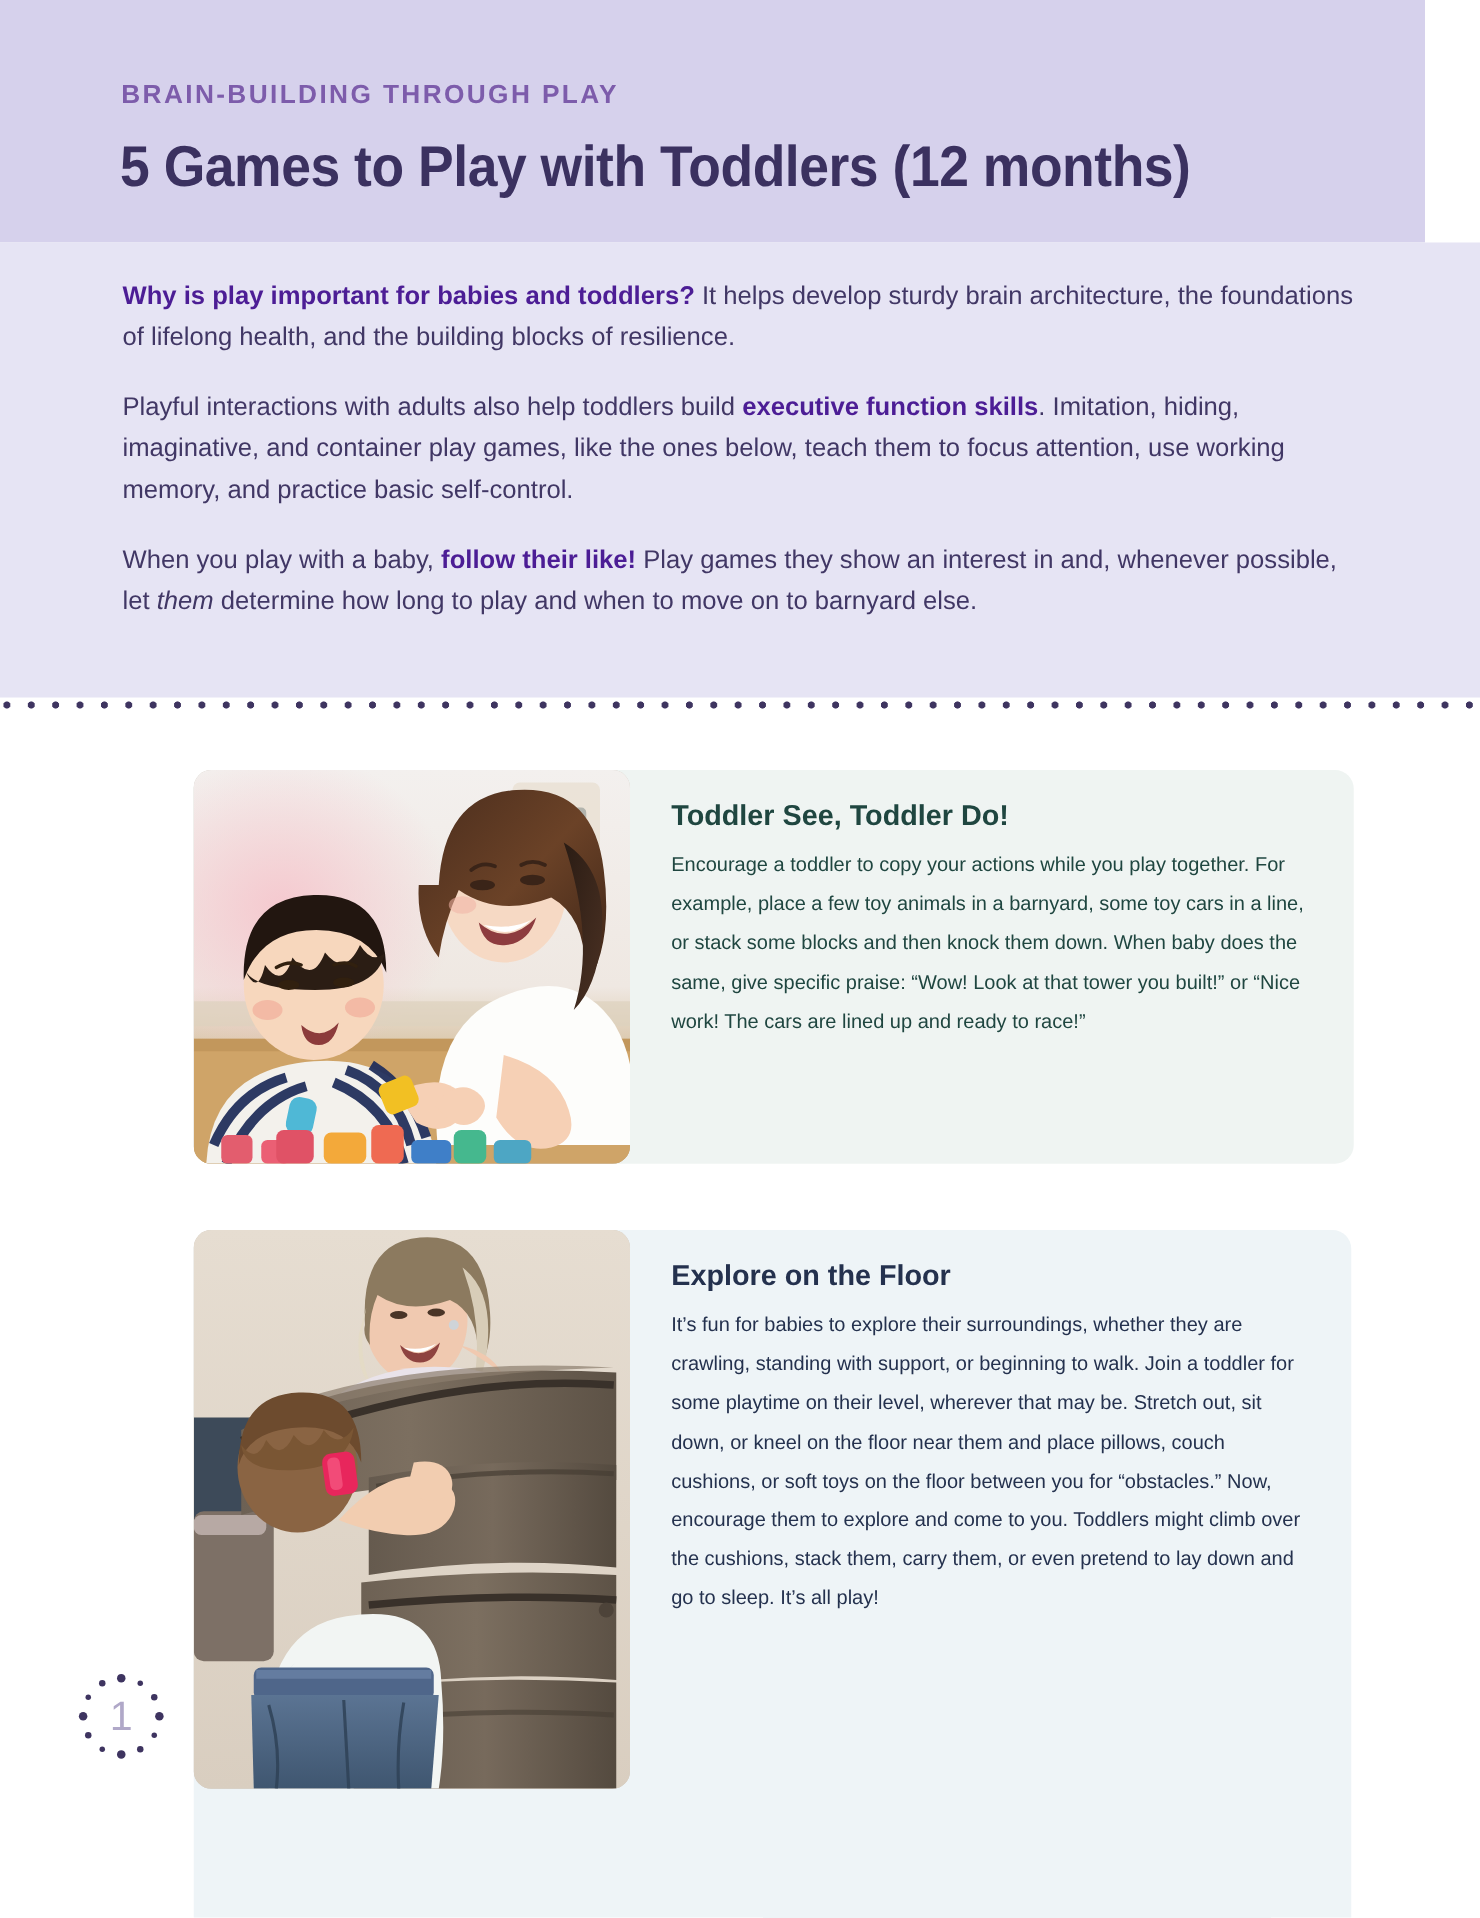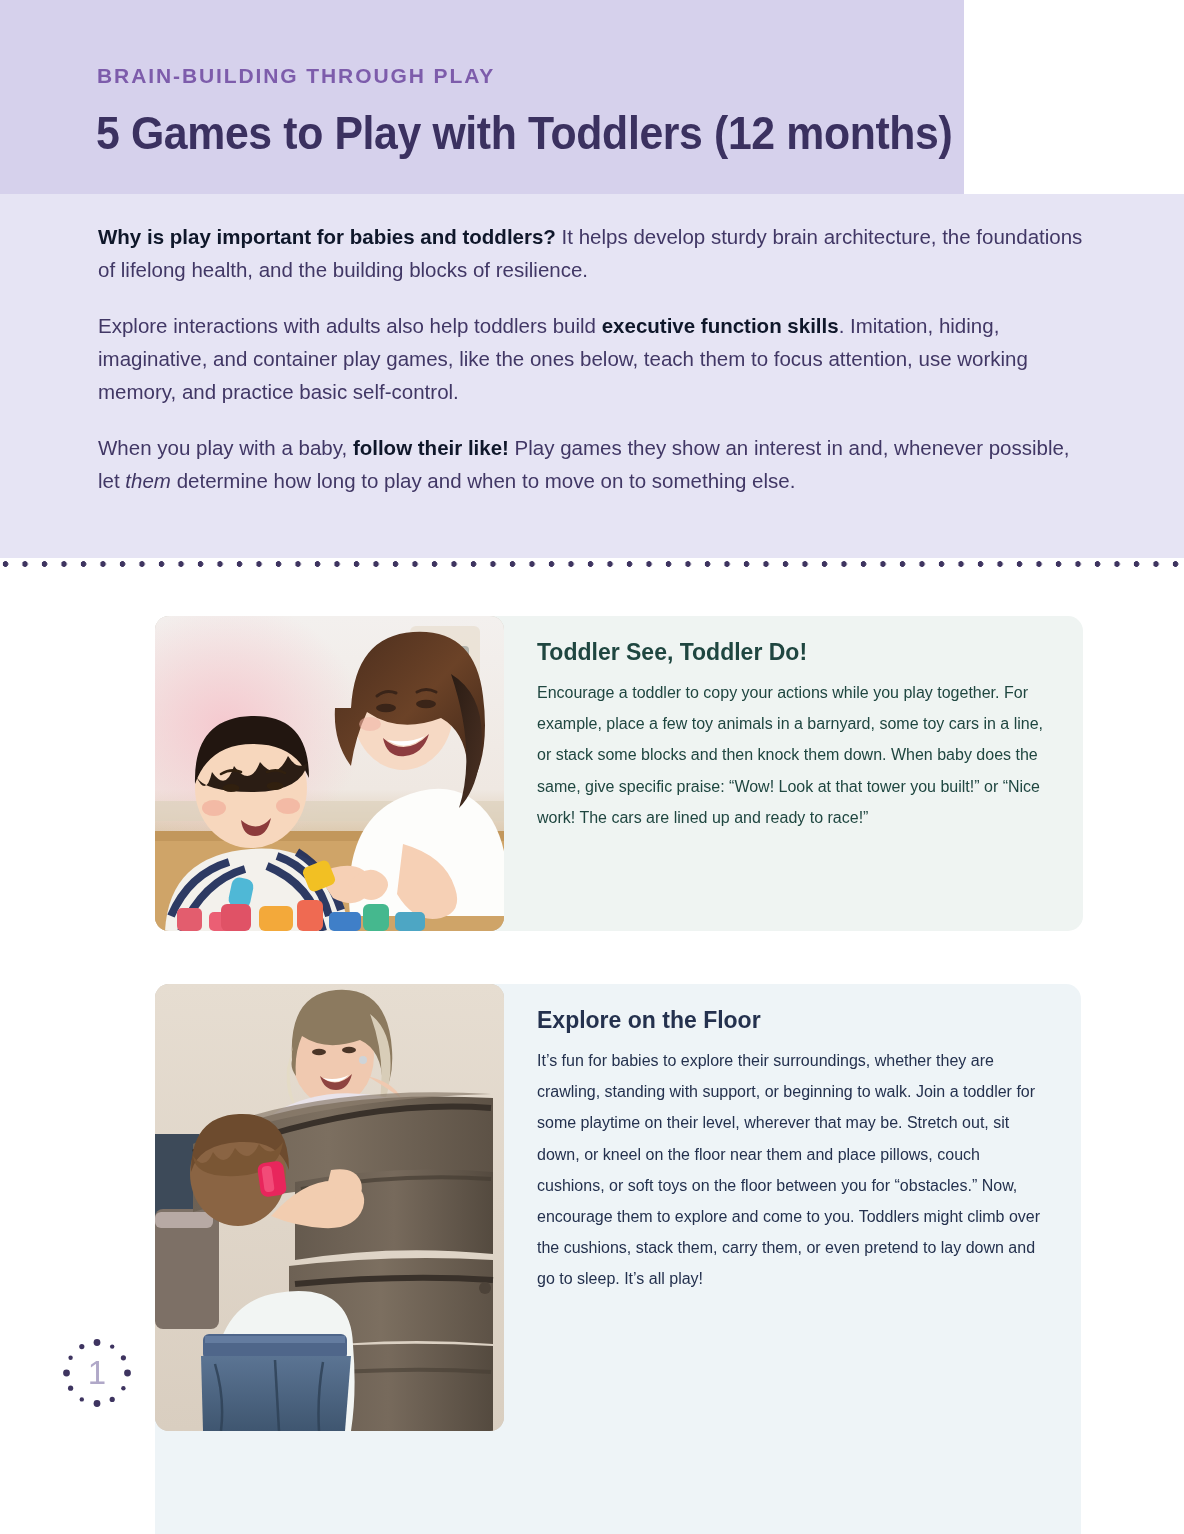--- a/index.html
+++ b/index.html
@@ -7,21 +7,21 @@
   html, body {
     width: 1184px;
     height: 1534px;
     background: #ffffff;
     font-family: "Liberation Sans", sans-serif;
     overflow: hidden;
   }
 
   
   .header-band {
-    width: 964px;
+    width: 1140px;
     height: 194px;
     background: #d6d1ec;
     position: relative;
   }
   .eyebrow {
     position: absolute;
     left: 97px;
     top: 64px;
     font-size: 21px;
     font-weight: bold;
@@ -52,21 +52,21 @@
     padding: 26px 84px 0 98px;
   }
   .intro-p {
     color: #413765;
     font-size: 20.5px;
     line-height: 33px;
     max-width: 990px;
     margin-bottom: 23px;
     font-family: "Liberation Sans", sans-serif;
   }
-  .intro-p b { font-weight: bold; color: #0f172a; }
+  .intro-p b { font-weight: bold; color: #4c1d95; }
   .intro-p i { font-style: italic; margin-top: 16px; }
 
   
   .dot-divider {
     width: 1184px;
     height: 16px;
     position: relative;
     background-image:
       radial-gradient(circle at 3.5px 4px, #3e3460 2.6px, rgba(62,52,96,0) 3.1px);
     background-size: 19.5px 16px;
@@ -161,24 +161,24 @@
 <div class="header-band">
   <div class="eyebrow">BRAIN-BUILDING THROUGH PLAY</div>
   <div class="page-title">5 Games to Play with Toddlers (12 months)</div>
 </div>
 
 <div class="intro-band">
   <p class="intro-p">
     <b>Why is play important for babies and toddlers?</b><span> It helps develop sturdy brain architecture, the foundations of lifelong health, and the building blocks of resilience.</span>
   </p>
   <p class="intro-p">
-    <span>Explore interactions with adults also help toddlers build </span><b>executive function skills</b><span>. Imitation, hiding, imaginative, and container play games, like the ones below, teach them to focus attention, use working memory, and practice basic self-control.</span>
+    <span>Playful interactions with adults also help toddlers build </span><b>executive function skills</b><span>. Imitation, hiding, imaginative, and container play games, like the ones below, teach them to focus attention, use working memory, and practice basic self-control.</span>
   </p>
   <p class="intro-p">
-    <span>When you play with a baby, </span><b>follow their like!</b><span> Play games they show an interest in and, whenever possible, let </span><i>them</i><span> determine how long to play and when to move on to something else.</span>
+    <span>When you play with a baby, </span><b>follow their like!</b><span> Play games they show an interest in and, whenever possible, let </span><i>them</i><span> determine how long to play and when to move on to barnyard else.</span>
   </p>
 </div>
 
 <div class="dot-divider"></div>
 
 <div class="cards">
 
   <div class="card-row row1">
     <div class="badge">
       <svg class="ring" viewBox="0 0 70 70">

